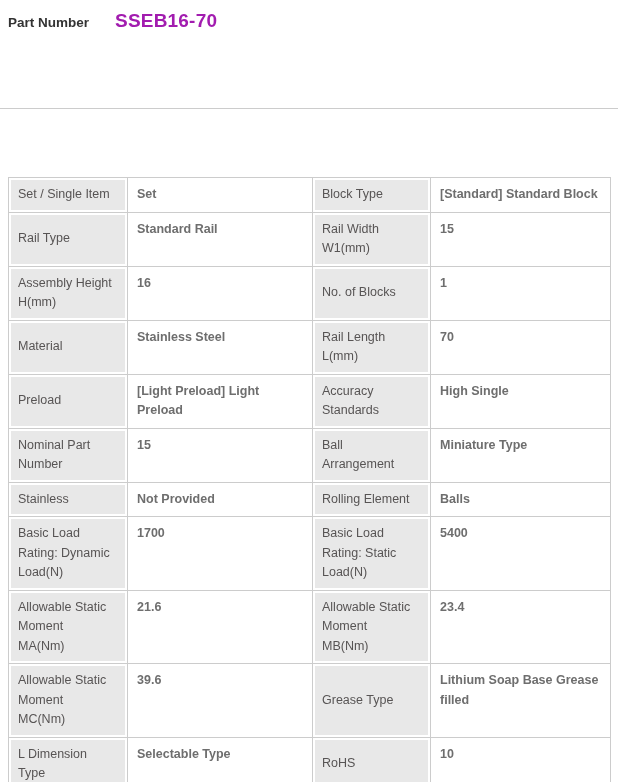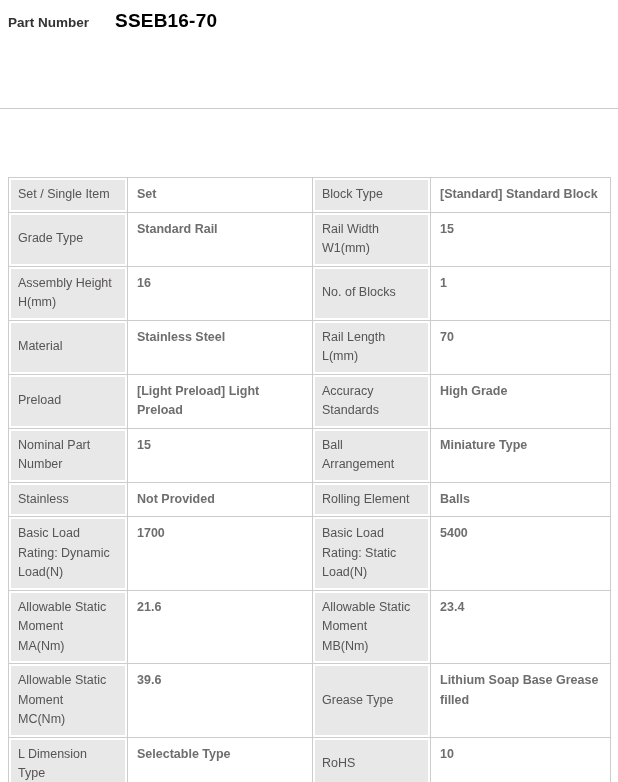--- a/index.html
+++ b/index.html
@@ -27,21 +27,21 @@
     gap: 26px;
   }
   .pn-label {
     font-size: 13.5px;
     font-weight: bold;
     color: #333333;
   }
   .pn-value {
     font-size: 19px;
     font-weight: bold;
-    color: #000000;
+    color: #a21caf;
     letter-spacing: 0.2px;
   }
   .divider {
     position: absolute;
     top: 108px;
     left: 0;
     width: 618px;
     border-top: 1px solid #cccccc;
   }
   table.spec {
@@ -98,21 +98,21 @@
         <col class="c-value-r">
     </colgroup>
     <tbody>
       <tr>
         <th>Set / Single Item</th>
         <td>Set</td>
         <th>Block Type</th>
         <td>[Standard] Standard Block</td>
       </tr>
       <tr>
-        <th>Grade Type</th>
+        <th>Rail Type</th>
         <td>Standard Rail</td>
         <th>Rail Width
 W1(mm)</th>
         <td>15</td>
       </tr>
       <tr>
         <th>Assembly Height
 H(mm)</th>
         <td>16</td>
         <th>No. of Blocks</th>
@@ -123,21 +123,21 @@
         <td>Stainless Steel</td>
         <th>Rail Length
 L(mm)</th>
         <td>70</td>
       </tr>
       <tr>
         <th>Preload</th>
         <td>[Light Preload] Light Preload</td>
         <th>Accuracy
 Standards</th>
-        <td>High Grade</td>
+        <td>High Single</td>
       </tr>
       <tr>
         <th>Nominal Part
 Number</th>
         <td>15</td>
         <th>Ball
 Arrangement</th>
         <td>Miniature Type</td>
       </tr>
       <tr>

